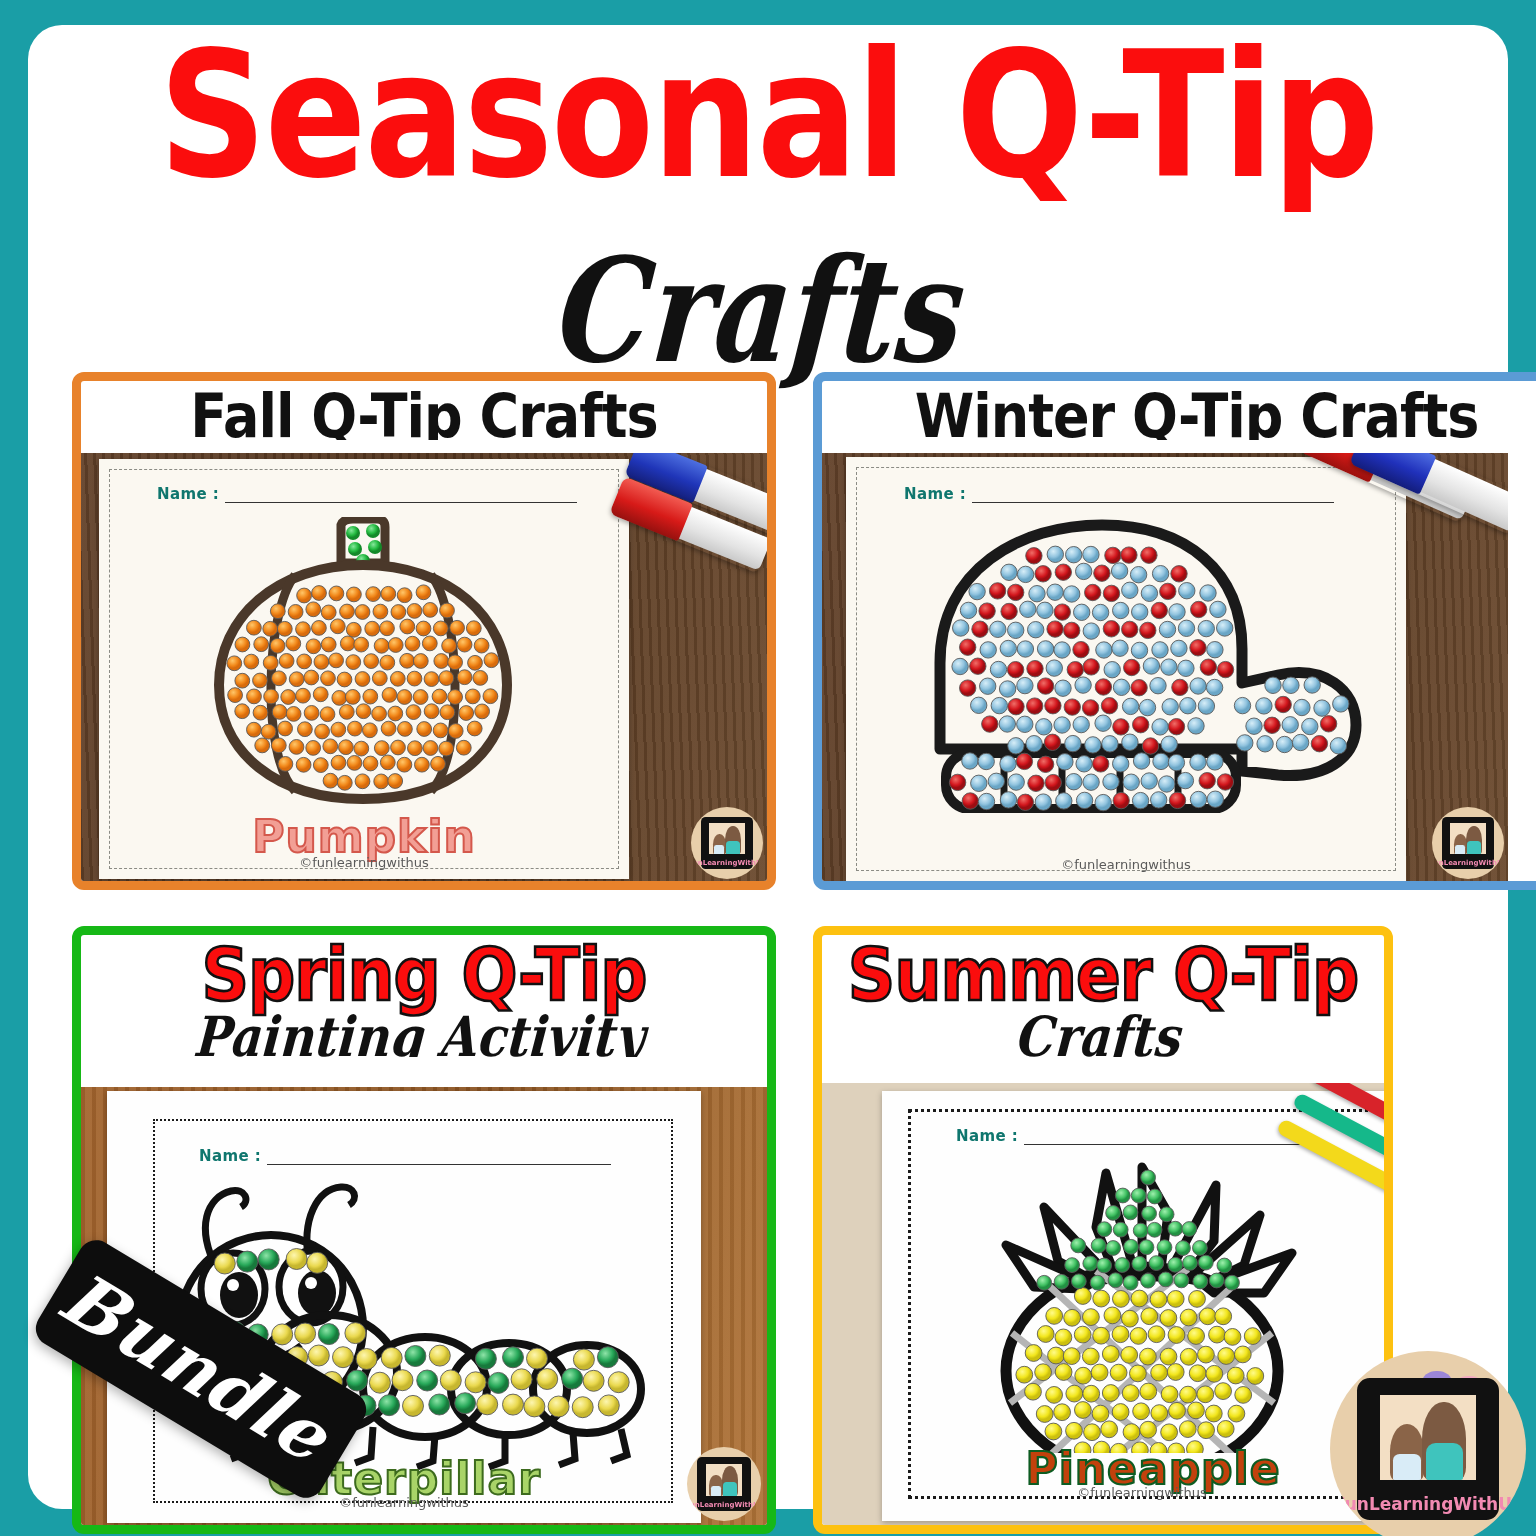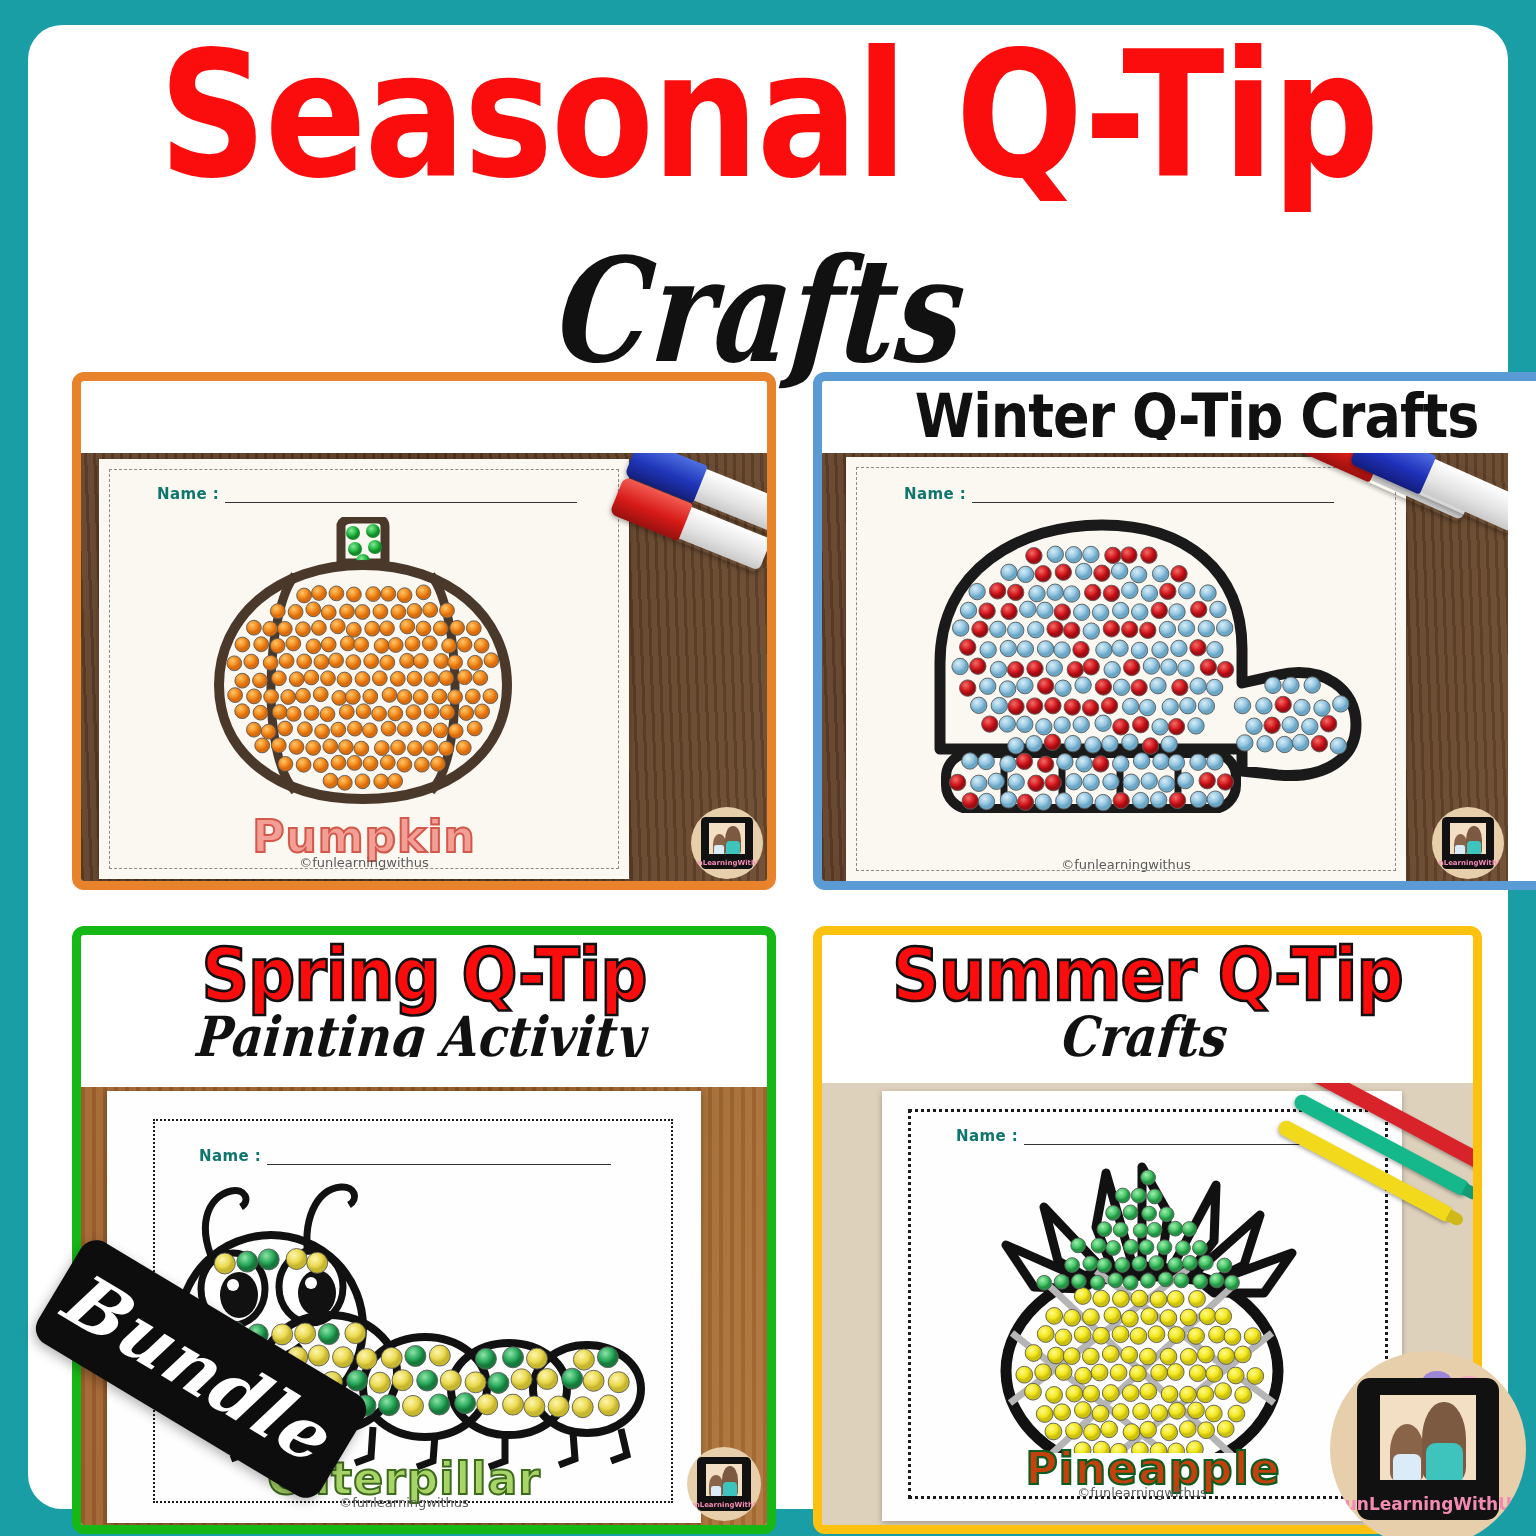--- a/index.html
+++ b/index.html
@@ -65,21 +65,21 @@
     position: absolute;
     background: #ffffff;
     border-style: solid;
     border-width: 9px;
     border-radius: 12px;
     overflow: hidden;
   }
   #panel-fall   { left: 44px;  top: 347px;  width: 704px; height: 518px; border-color: #e8822b; }
   #panel-winter { left: 785px; top: 347px;  width: 767px; height: 518px; border-color: #5b9bd5; }
   #panel-spring { left: 44px;  top: 901px;  width: 704px; height: 608px; border-color: #16b816; }
-  #panel-summer { left: 785px; top: 901px;  width: 669px; height: 608px; border-color: #fdc110; }
+  #panel-summer { left: 785px; top: 901px;  width: 580px; height: 608px; border-color: #fdc110; }
 
   
   .panel-head {
     width: 100%;
     text-align: center;
     padding-top: 4px;
     white-space: nowrap;
     overflow: hidden;
   }
   .head-black {
@@ -329,20 +329,23 @@
 <body>
 
 <div id="card">
 
   <div id="title-block">
     <span id="title-main">Seasonal Q-Tip</span>
     <span id="title-script">Crafts</span>
   </div>
 
   <div class="panel" id="panel-fall">
+    <div class="panel-head">
+      <span class="head-black">Fall Q-Tip Crafts</span>
+    </div>
 
     <div class="photo" style="left:0;top:72px;width:686px;height:428px;">
       <div class="wood"></div>
 
       <div class="sheet" style="left:18px;top:6px;width:530px;height:420px;">
         <div class="sheet-inner"></div>
 
         <div class="name-row" style="left:58px;top:26px;width:420px;">
           <span class="name-label">Name :</span>
           <span class="name-line"></span>

